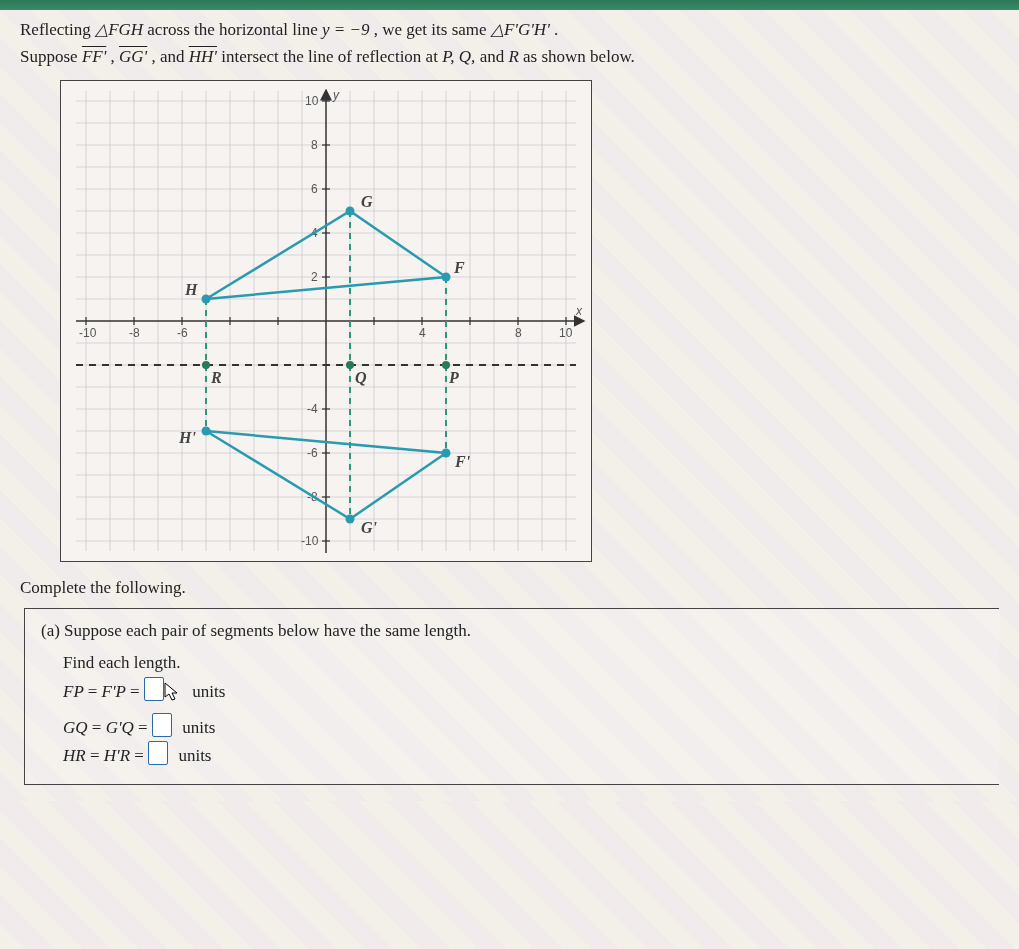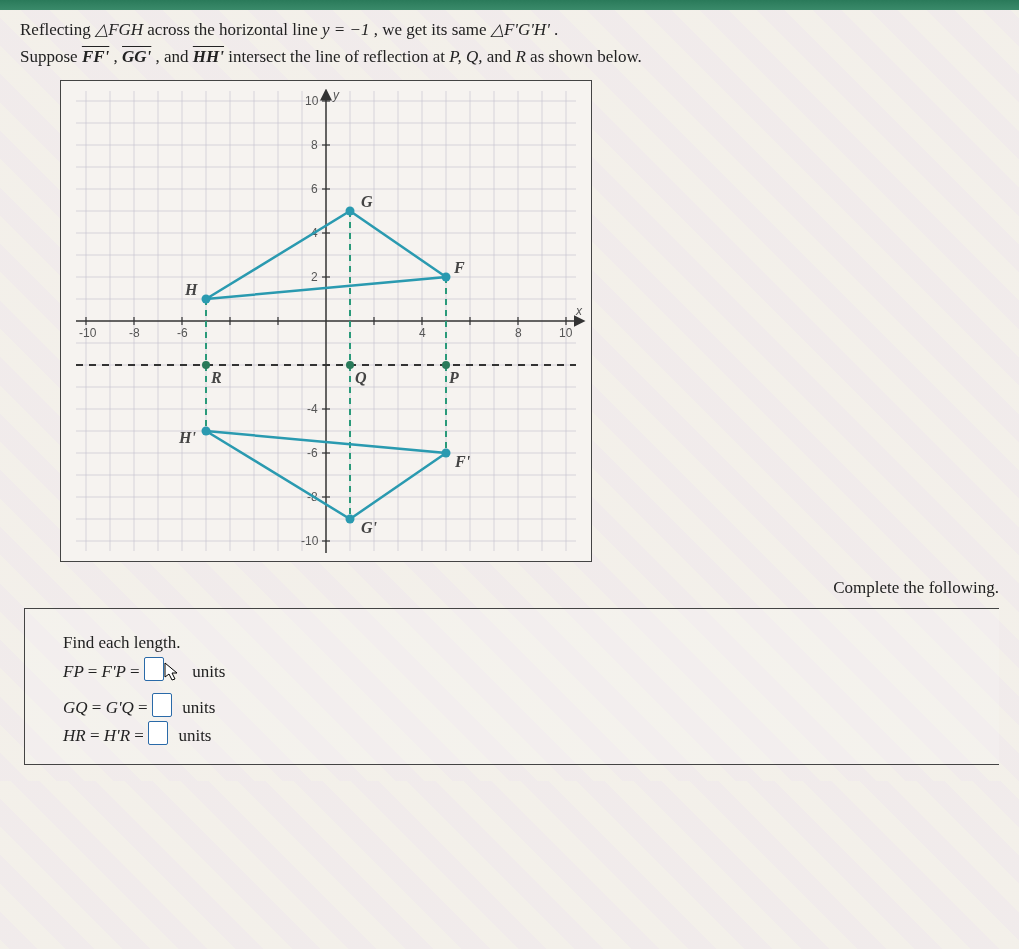--- a/index.html
+++ b/index.html
@@ -15,31 +15,31 @@
     box-sizing: border-box;
   }
   .top-bar {
     position: absolute;
     top: 0; left: 0; right: 0;
     height: 10px;
     background: linear-gradient(#2a7a5a,#3a8a6a);
   }
   .problem-text { line-height: 1.6; margin-bottom: 10px; }
   .math-it { font-style: italic; font-family: Georgia, serif; margin-top: 47px; }
-  .overline { text-decoration: overline; font-weight: bold; }
+  .overline { text-decoration: overline; }
   .graph-box {
     border: 1px solid #444;
     width: 530px;
     height: 480px;
     margin: 6px 0 16px 40px;
     position: relative;
     background: #f6f3f0;
   }
   .graph-box svg { width: 100%; height: 100%; }
-  .complete { margin: 8px 0 10px 0; font-size: 17px; text-align: right; }
+  .complete { margin: 8px 0 10px 0; font-size: 17px; }
   .part-box {
     border: 1px solid #444;
     border-right: none;
     padding: 12px 16px 18px 16px;
     margin-left: 4px;
     background: rgba(255,255,255,0.15);
   }
   .part-box .row { margin: 3px 0 0 22px; font-style: italic; }
   .part-box .row .eq { font-style: normal; }
   .input-box {
@@ -59,21 +59,21 @@
   .units { font-style: normal; margin-left: 6px; }
 </style>
 </head>
 <body>
 <div class="top-bar"></div>
 
 <div class="problem-text">
   <span>Reflecting </span>
   <span class="math-it">△FGH</span>
   <span> across the horizontal line </span>
-  <span class="math-it">y = −1</span>
+  <span class="math-it">y = −9</span>
   <span>, we get its same </span>
   <span class="math-it">△F'G'H'</span>
   <span>.</span>
   <br>
   <span>Suppose </span>
   <span class="math-it overline">FF'</span>
   <span>, </span>
   <span class="math-it overline">GG'</span>
   <span>, and </span>
   <span class="math-it overline">HH'</span>
@@ -218,20 +218,21 @@
     <text x="388" y="302">P</text>
     <text x="294" y="302">Q</text>
     <text x="150" y="302">R</text>
   </g>
 </svg>
 </div>
 
 <div class="complete">Complete the following.</div>
 
 <div class="part-box">
+  <div>(a) Suppose each pair of segments below have the same length.</div>
   <div style="margin:12px 0 4px 22px">Find each length.</div>
 
   <div class="row">
     <span>FP</span>
     <span class="eq"> = </span>
     <span>F'P</span>
     <span class="eq"> = </span>
     <span class="input-box"></span>
     <span class="cursor-icon">
       <svg width="20" height="24">

